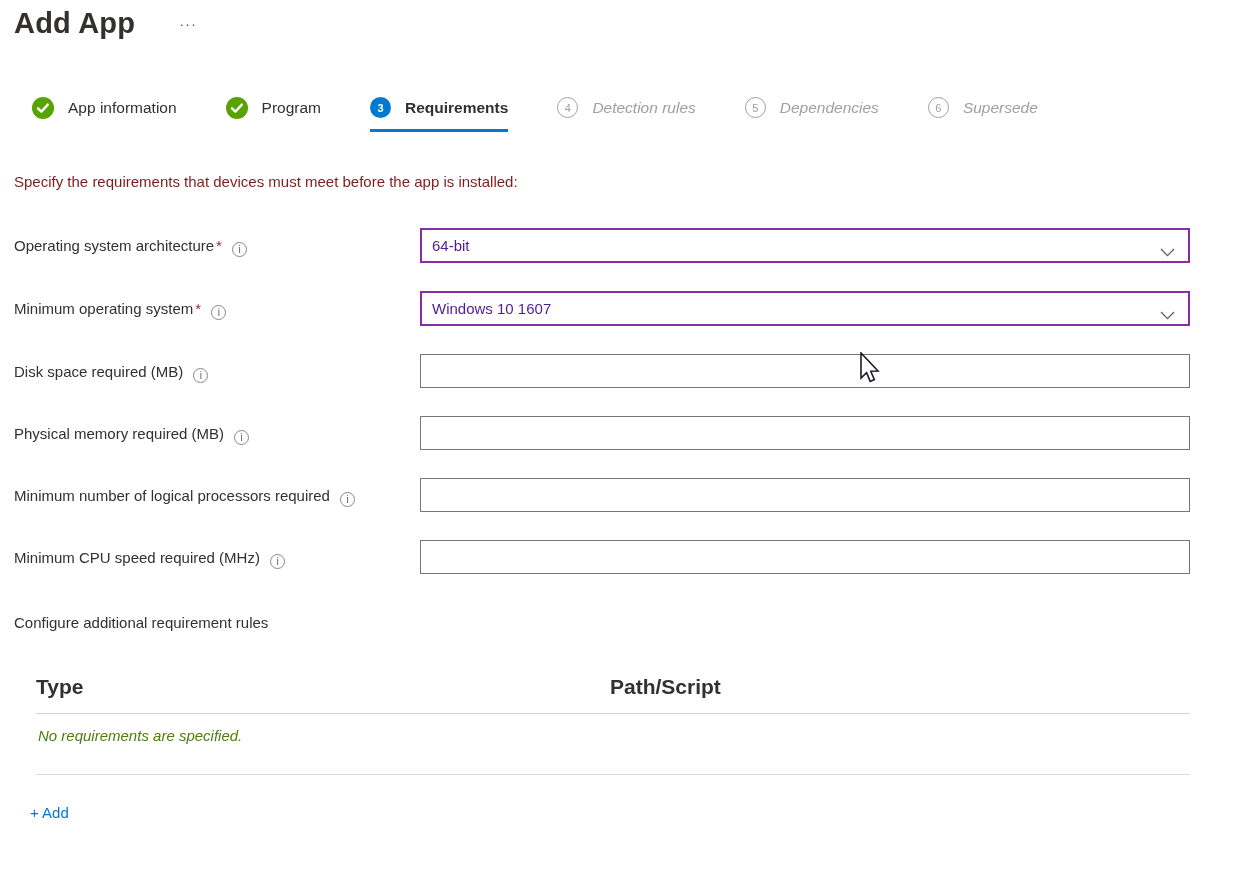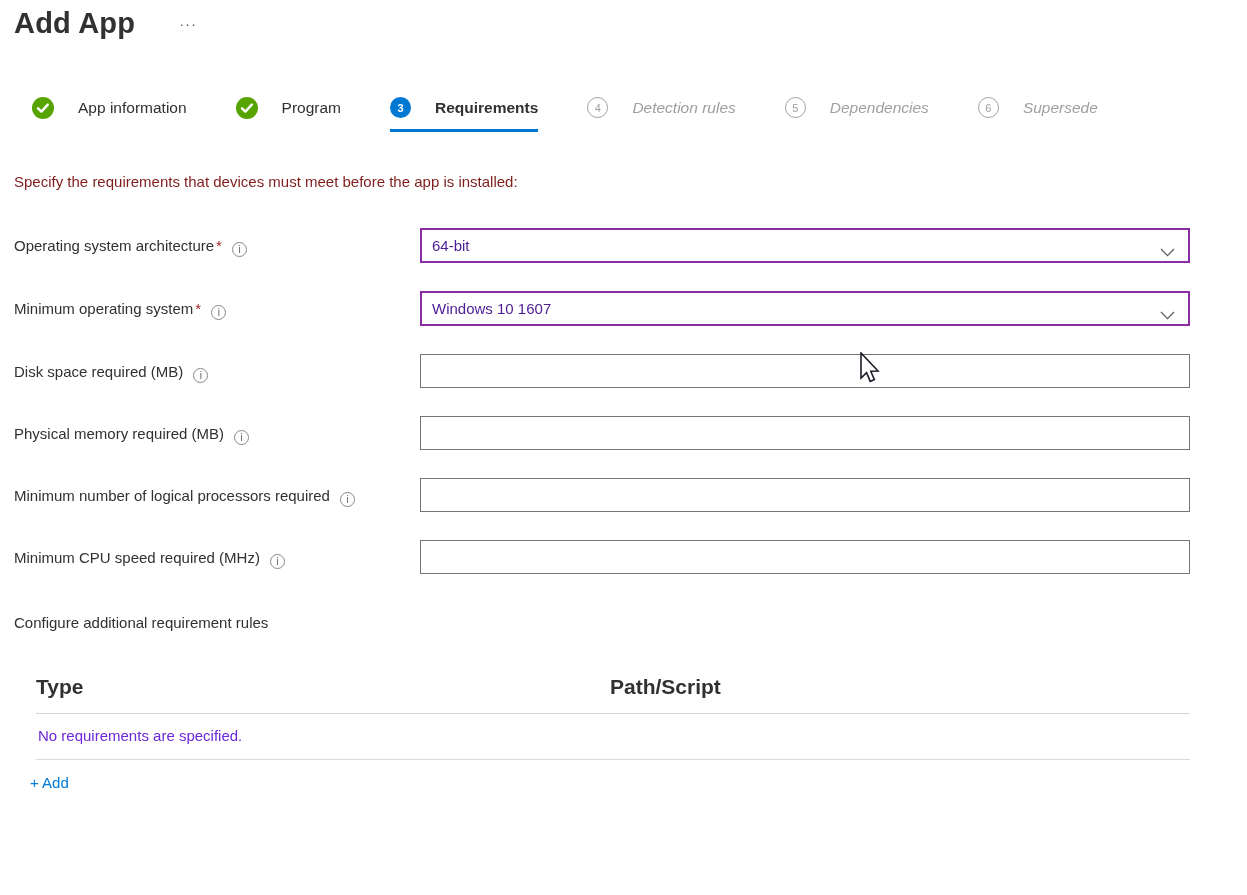--- a/index.html
+++ b/index.html
@@ -26,21 +26,21 @@
     cursor:default;
   }
   .subtitle { font-size:13px; color:#605e5c; margin-top:3px; }
 
   
   .steps {
     display:flex; align-items:center; gap:49px;
     margin-left:18px; margin-top:56px;
   }
   .step {
-    display:inline-flex; align-items:center; gap:24px;
+    display:inline-flex; align-items:center; gap:14px;
     padding-bottom:11px; border-bottom:3px solid transparent;
     white-space:nowrap; cursor:pointer;
   }
   .step.active { border-bottom-color:#0078d4; }
   .step-label { font-size:15.5px; color:#323130; }
   .step.active .step-label { font-weight:700; }
   .step.upcoming .step-label { color:#a19f9d;font-style:italic; }
   .step-check { width:22px; height:22px; display:inline-flex; flex:none; }
   .step-num {
     width:21px; height:21px; border-radius:50%; flex:none;
@@ -86,25 +86,25 @@
 
   
   .configure { margin-top:40px; font-size:15px; color:#323130; }
   .rules-table { margin-left:22px; margin-top:44px; width:1154px; }
   .thead {
     display:grid; grid-template-columns:574px auto;
     font-size:21px; font-weight:700; color:#323130;
     padding-bottom:14px; border-bottom:1px solid #d6d4d2;
   }
   .trow {
-    font-size:15px; color:#6d28d9;
-    padding:13px 0 15px 2px; border-bottom:1px solid #dddbd9;
+    font-size:15px; color:#4d7c0f;
+    padding:13px 0 30px 2px; border-bottom:1px solid #dddbd9;font-style:italic;
   }
   .add-link {
-    display:inline-block; margin-left:16px; margin-top:14px;
+    display:inline-block; margin-left:16px; margin-top:29px;
     font-size:15px; color:#0078d4; text-decoration:none; cursor:pointer;
   }
 
   
   .cursor { position:absolute; left:858px; top:352px; pointer-events:none; }
 </style>
 </head>
 <body>
 
 <div class="page">

